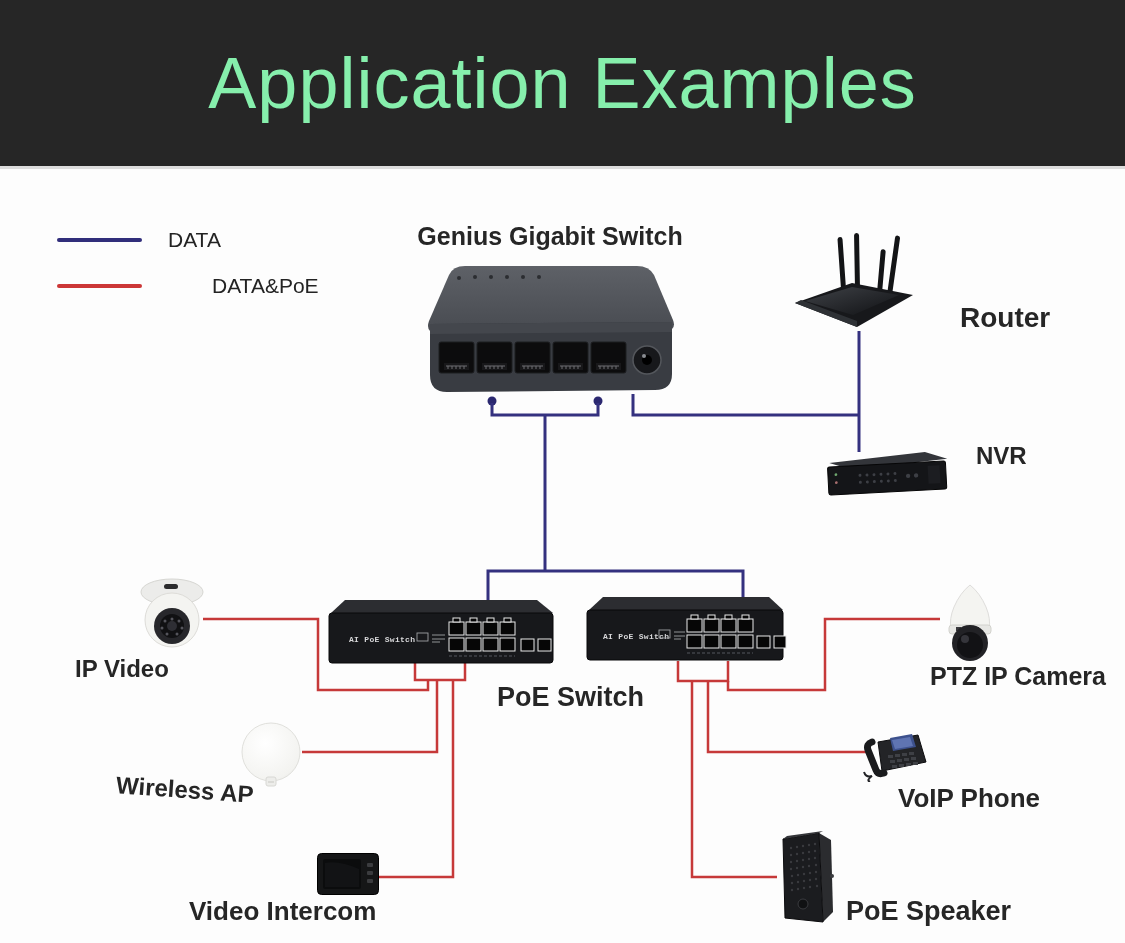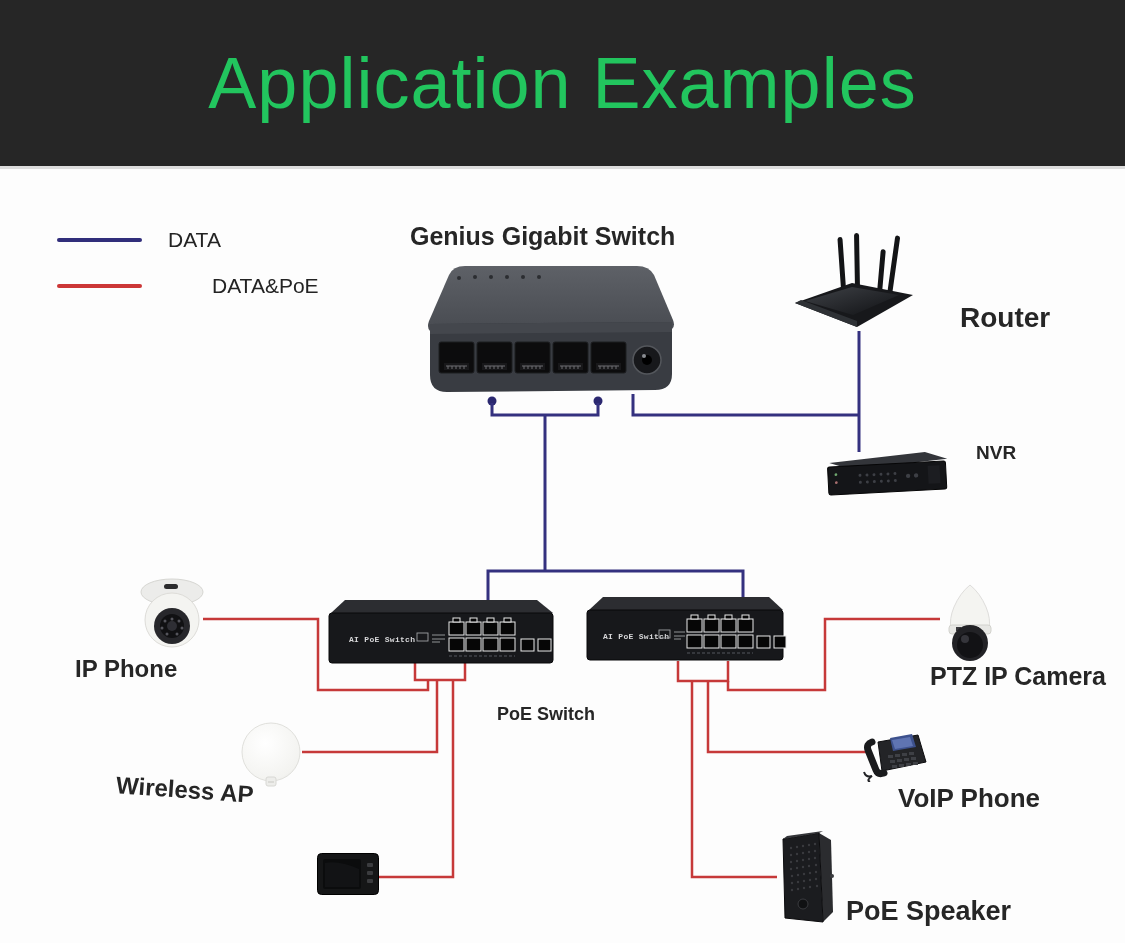--- a/index.html
+++ b/index.html
@@ -7,21 +7,21 @@
     position:relative;width:1125px;height:943px;overflow:hidden;
     background:#fdfdfd;font-family:"Liberation Sans",sans-serif;
   }
   
   .banner{
     position:absolute;left:0;top:0;width:1125px;height:166px;
     background:#262626;border-bottom:3px solid #dcdcdc;
     display:flex;align-items:center;justify-content:center;
   }
   .banner h1{
-    margin:0;color:#22c55e;font-size:72px;font-weight:400;
+    margin:0;color:#86efac;font-size:72px;font-weight:400;
     letter-spacing:1px;
   }
   
   svg.wires{position:absolute;left:0;top:0;pointer-events:none;}
   .wire-data{fill:none;stroke:#34317f;stroke-width:3;}
   .wire-poe{fill:none;stroke:#c63939;stroke-width:2.5;}
   .wire-dot{fill:#2b2870;stroke:none;}
   
   .legend{position:absolute;left:0;top:0;}
   .legend .swatch{position:absolute;height:4px;width:85px;border-radius:2px;}
@@ -31,24 +31,24 @@
     position:absolute;left:168px;font-size:21px;font-weight:400;color:#232323;
   }
   .lg-data{top:228px;}
   .lg-poe{top:274px;margin-left:44px;}
   
   .device{position:absolute;font-family:Liberation Mono, monospace;}
   
   .dlabel{
     position:absolute;font-weight:700;color:#262626;white-space:nowrap;
   }
-  .lbl-gigabit{left:410px;top:222px;width:280px;font-size:25px;}
+  .lbl-gigabit{left:410px;top:222px;width:280px;text-align:center;font-size:25px;}
   .lbl-router{left:960px;top:302px;font-size:28px;}
-  .lbl-nvr{left:976px;top:442px;font-size:19px;}
-  .lbl-poeswitch{left:497px;top:704px;font-size:18px;}
+  .lbl-nvr{left:976px;top:442px;font-size:24px;}
+  .lbl-poeswitch{left:497px;top:682px;font-size:27px;}
   .lbl-ipcam{left:75px;top:655px;font-size:24px;}
   .lbl-ap{left:116px;top:776px;font-size:24px;transform:rotate(4deg);}
   .lbl-intercom{left:189px;top:896px;font-size:26px;}
   .lbl-ptz{left:930px;top:662px;font-size:25px;}
   .lbl-voip{left:898px;top:783px;font-size:26px;}
   .lbl-speaker{left:846px;top:896px;font-size:27px;}
   .ai-text{font-size:8px;font-weight:700;fill:#d8d8da;letter-spacing:.3px;}
 </style>
 </head>
 <body>
@@ -384,19 +384,20 @@
       </g>
       <circle cx="28" cy="74" r="5" fill="#101113" stroke="#3a3b3f"></circle>
       <circle cx="57" cy="46" r="2" fill="#3a3b3f"></circle>
     </svg>
   </div>
 
   <div class="dlabel lbl-gigabit">Genius Gigabit Switch</div>
   <div class="dlabel lbl-router">Router</div>
   <div class="dlabel lbl-nvr">NVR</div>
   <div class="dlabel lbl-poeswitch">PoE Switch</div>
-  <div class="dlabel lbl-ipcam">IP Phone</div>
+  <div class="dlabel lbl-ipcam">IP Video</div>
   <div class="dlabel lbl-ap">Wireless AP</div>
+  <div class="dlabel lbl-intercom">Video Intercom</div>
   <div class="dlabel lbl-ptz">PTZ IP Camera</div>
   <div class="dlabel lbl-speaker">PoE Speaker</div>
   <div class="dlabel lbl-voip">VoIP Phone</div>
 
 </div>
 
 </body></html>

